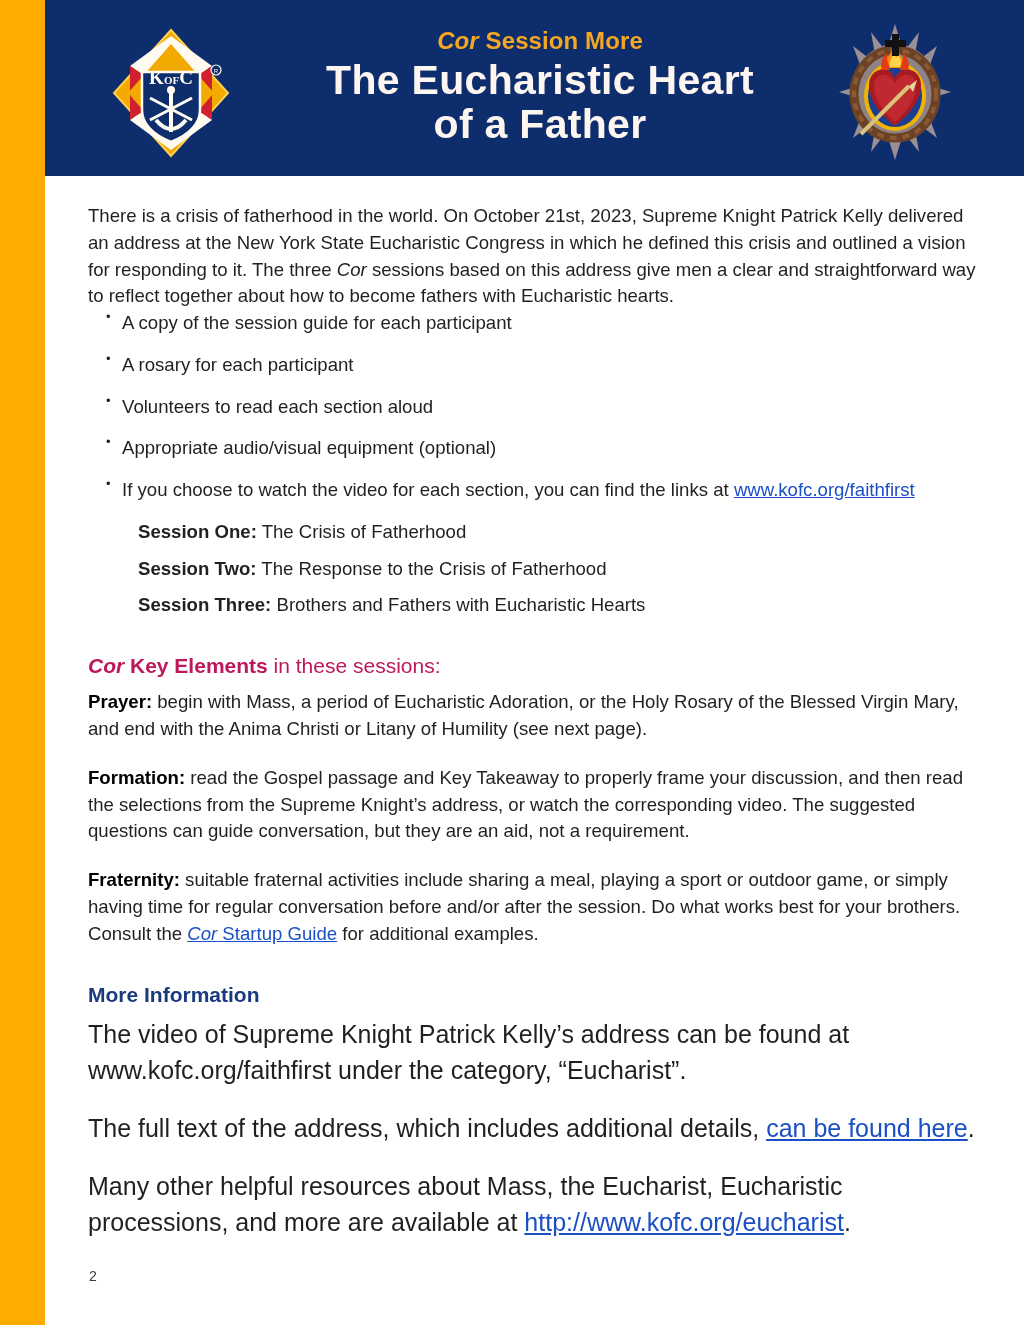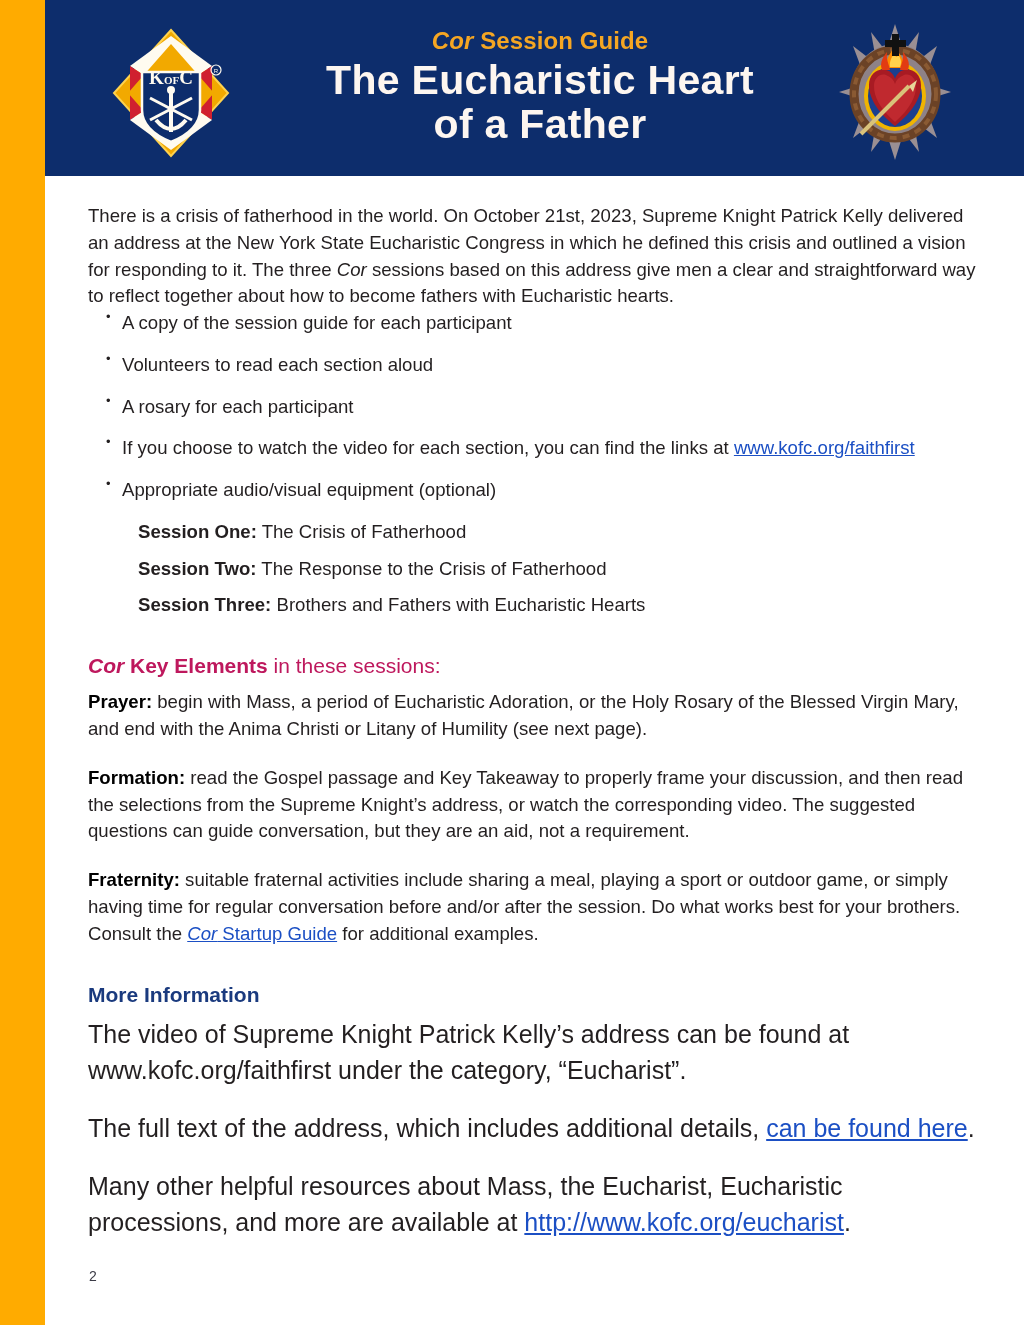--- a/index.html
+++ b/index.html
@@ -221,21 +221,21 @@
       <path d="M44 92 Q59 110 74 92" fill="none" stroke="#fffbf0" stroke-width="4"></path>
       <circle cx="59" cy="62" r="4" fill="#fffbf0"></circle>
 
       <circle cx="104" cy="42" r="5" fill="none" stroke="#fffbf0" stroke-width="1.2"></circle>
       <text x="104" y="45" font-size="6" fill="#fffbf0" text-anchor="middle" font-family="'Liberation Sans', sans-serif">R</text>
     </svg>
   </div>
 
   <div class="title-block">
     <div class="kicker">
-      <span class="cor">Cor</span><span> Session Guide</span>
+      <span class="cor">Cor</span><span> Session More</span>
     </div>
     <div class="main-title">
       <div>The Eucharistic Heart</div>
       <div>of a Father</div>
     </div>
   </div>
 
   <div class="sacred-heart-emblem">
     <svg viewBox="0 0 120 140" width="120" height="140" xmlns="http://www.w3.org/2000/svg">
 
@@ -278,24 +278,24 @@
   </div>
 </div>
 
 <div class="content">
 
   <p class="body-text intro"><span>There is a crisis of fatherhood in the world. On October 21st, 2023, Supreme Knight Patrick Kelly delivered an address at the New York State Eucharistic Congress in which he defined this crisis and outlined a vision for responding to it. The three </span><em>Cor</em><span> sessions based on this address give men a clear and straightforward way to reflect together about how to become fathers with Eucharistic hearts.</span></p>
 
 
   <ul class="needs-list">
     <li class="bullet-text"><span>A copy of the session guide for each participant</span></li>
+    <li class="bullet-text"><span>A rosary for each participant</span></li>
     <li class="bullet-text"><span>Volunteers to read each section aloud</span></li>
-    <li class="bullet-text"><span>A rosary for each participant</span></li>
+    <li class="bullet-text"><span>Appropriate audio/visual equipment (optional)</span></li>
     <li class="bullet-text"><span>If you choose to watch the video for each section, you can find the links at </span><a class="doc-link" href="#">www.kofc.org/faithfirst</a></li>
-    <li class="bullet-text"><span>Appropriate audio/visual equipment (optional)</span></li>
   </ul>
 
   <div class="session-list">
     <div class="session-line"><b>Session One:</b><span> The Crisis of Fatherhood</span></div>
     <div class="session-line"><b>Session Two:</b><span> The Response to the Crisis of Fatherhood</span></div>
     <div class="session-line"><b>Session Three:</b><span> Brothers and Fathers with Eucharistic Hearts</span></div>
   </div>
 
   <h2 class="key-elements-heading"><span class="cor">Cor</span><span> Key Elements</span><span class="reg"> in these sessions:</span></h2>
 

